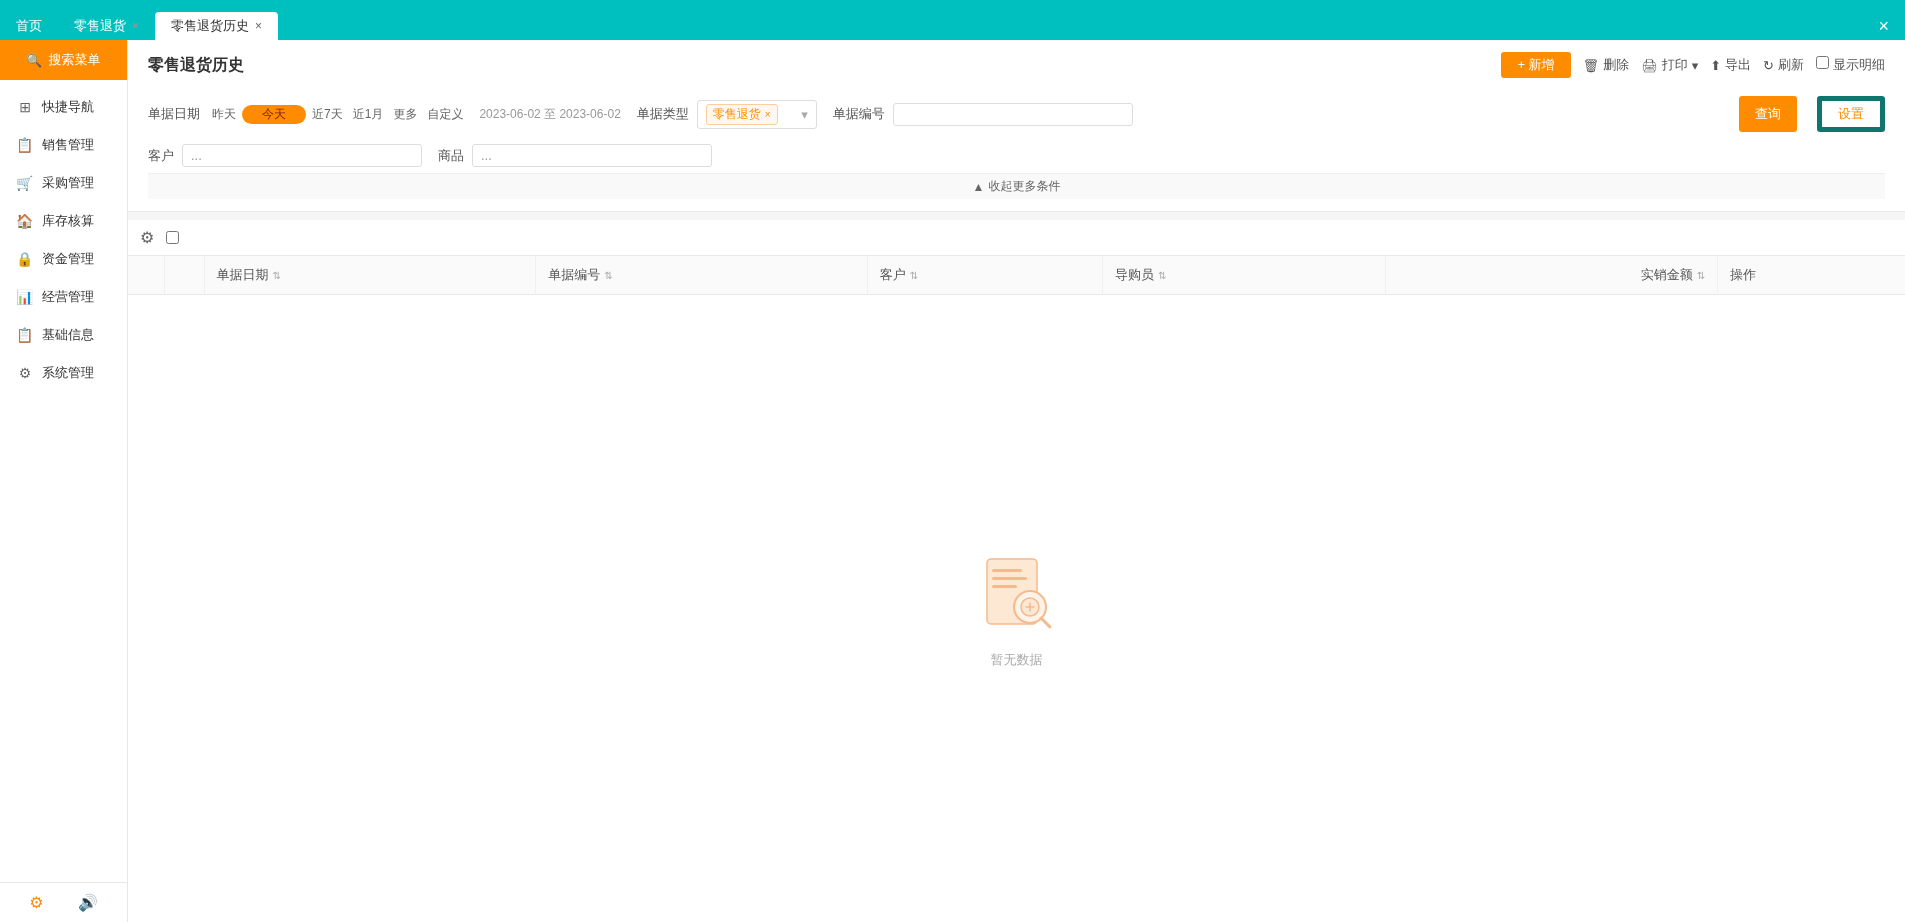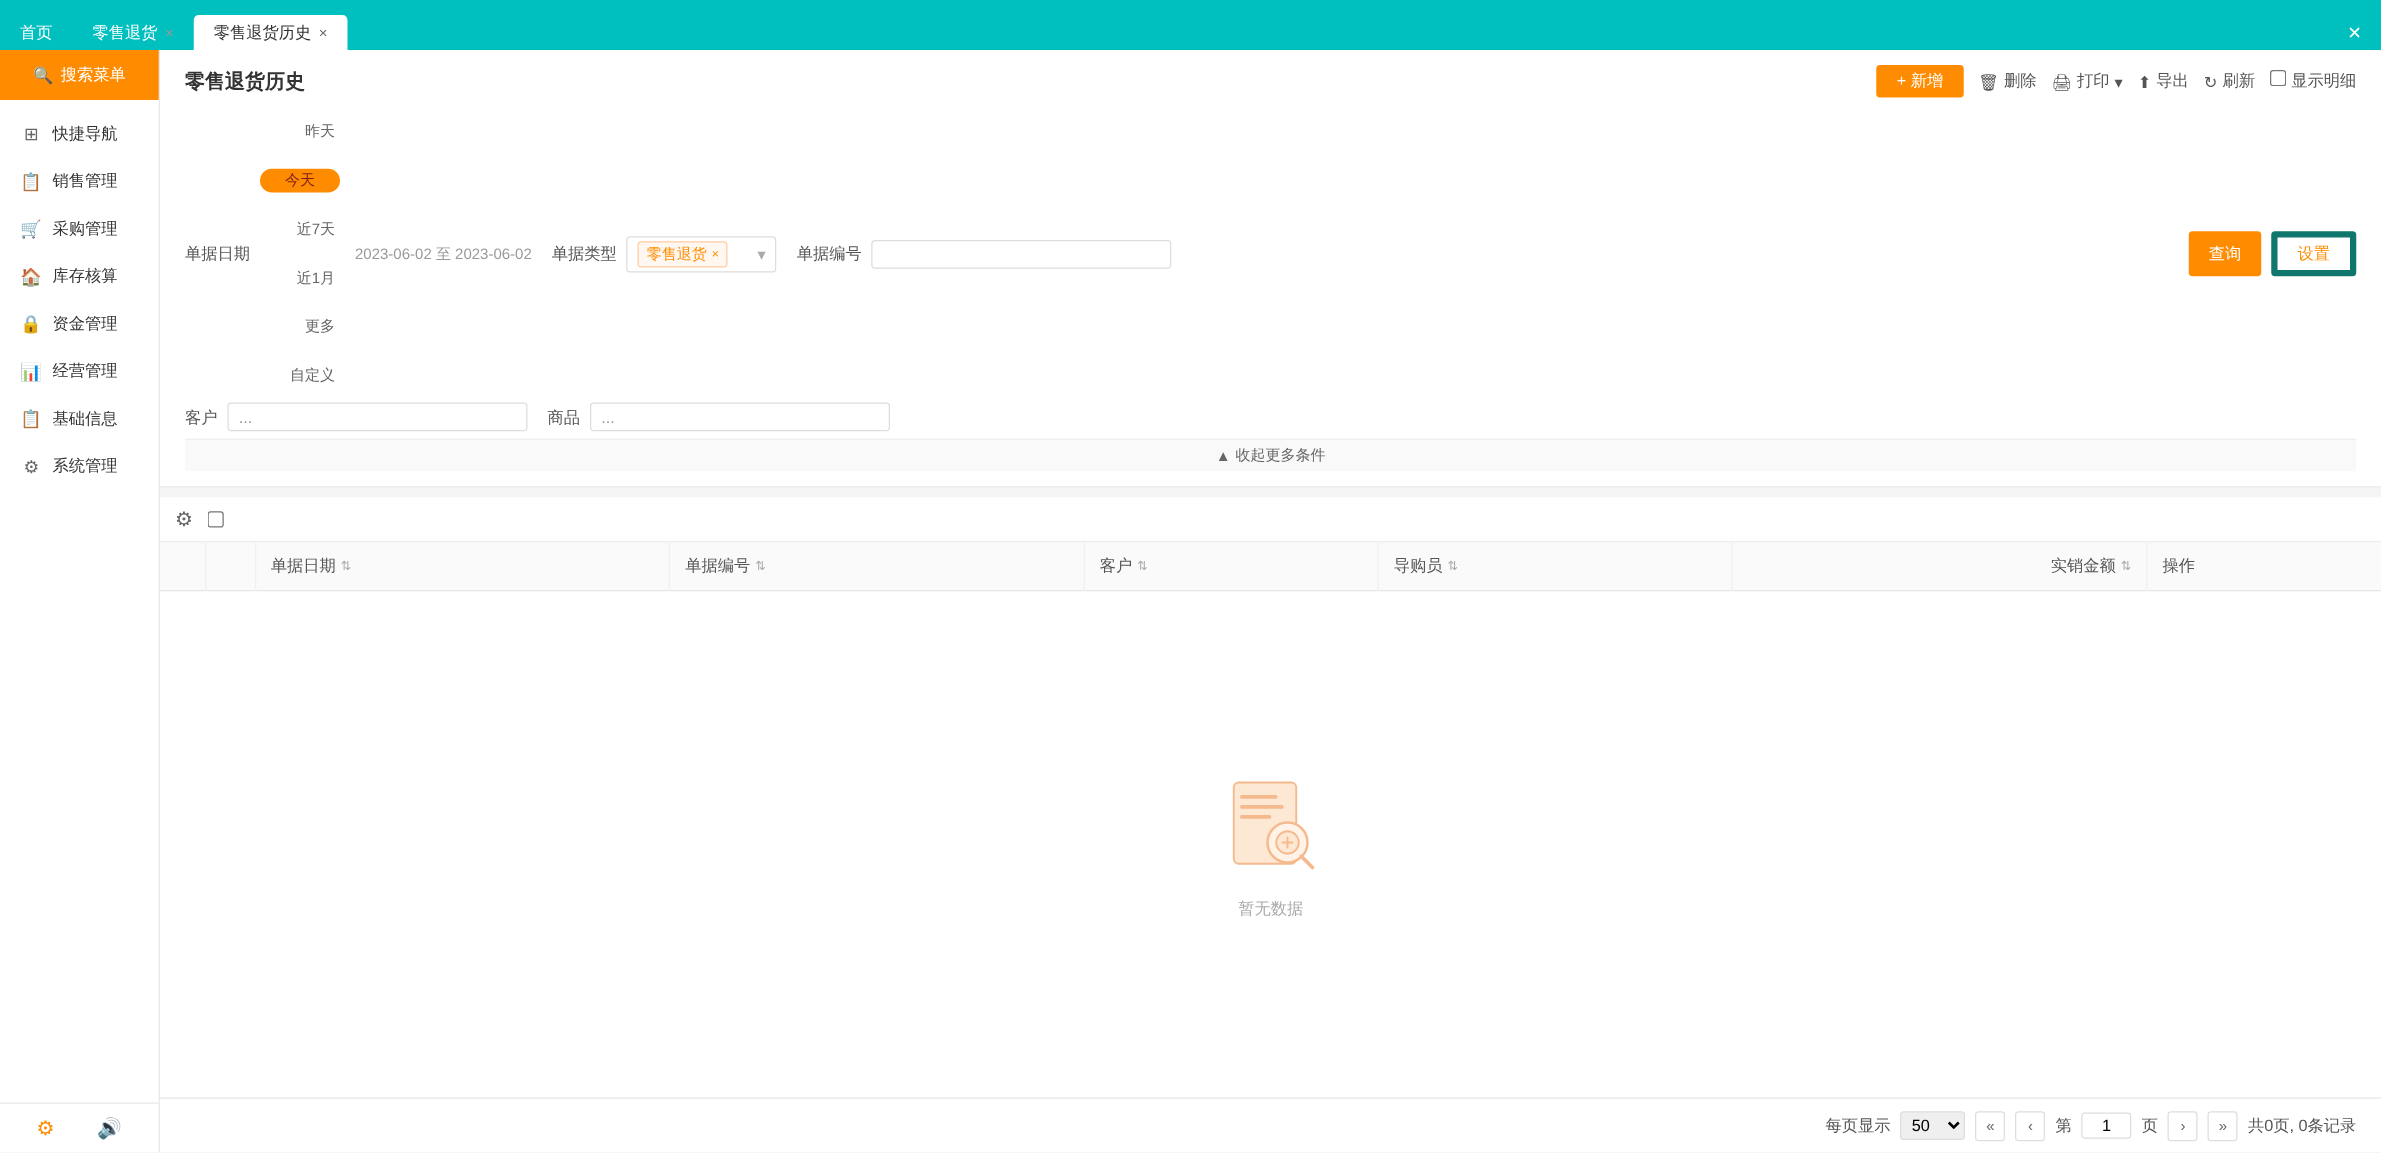--- a/index.html
+++ b/index.html
@@ -193,25 +193,24 @@
       font-size: 13px;
       color: #555;
     }
     .filter-label {
       white-space: nowrap;
       color: #555;
       font-size: 13px;
     }
     .date-shortcuts {
       display: flex;
-      align-items: flex-end;
-      gap: 20px;
+      align-items: flex-start;
+      gap: 2px;
       font-size: 12px;
       color: #666;
-      flex-direction: column;
     }
     .date-shortcut {
       cursor: pointer;
       padding: 1px 4px;
       border-radius: 2px;
     }
     .date-shortcut.active {
       background: #ff8c00;
       color: #7f1d1d;
       border-radius: 10px;
@@ -514,21 +513,21 @@
               </span>
               <span style="margin-left:auto; color:#aaa;">▾</span>
             </div>
           </div>
 
           <div class="filter-item">
             <span class="filter-label">单据编号</span>
             <input class="filter-input" style="width: 240px;">
           </div>
 
-          <div style="margin-left: auto; display:flex; gap:8px;">
+          <div style="margin-left: auto; display:flex; gap:20px;">
             <button class="btn-query">查询</button>
             <button class="btn-settings">设置</button>
           </div>
         </div>
 
         <div class="filter-row">
 
           <div class="filter-item">
             <span class="filter-label">客户</span>
             <div class="filter-select" style="width:240px;">
@@ -614,33 +613,16 @@
               <line x1="69" y1="69" x2="78" y2="78" stroke="#f5b98e" stroke-width="3" stroke-linecap="round"></line>
 
               <line x1="54" y1="58" x2="62" y2="58" stroke="#f5b98e" stroke-width="1.5" stroke-linecap="round"></line>
               <line x1="58" y1="54" x2="58" y2="62" stroke="#f5b98e" stroke-width="1.5" stroke-linecap="round"></line>
             </svg>
           </div>
           <span>暂无数据</span>
         </div>
       </div>
 
-      <div class="pagination">
-        <span>每页显示</span>
-        <select>
-          <option>50</option>
-          <option>10</option>
-          <option>20</option>
-          <option>100</option>
-        </select>
-        <div class="page-nav-btn">«</div>
-        <div class="page-nav-btn">‹</div>
-        <span>第</span>
-        <input class="page-input" value="1" style="">
-        <span>页</span>
-        <div class="page-nav-btn">›</div>
-        <div class="page-nav-btn">»</div>
-        <span>共0页, 0条记录</span>
-      </div>
     </div>
 
   </div>
 </div>
 
 </body></html>

